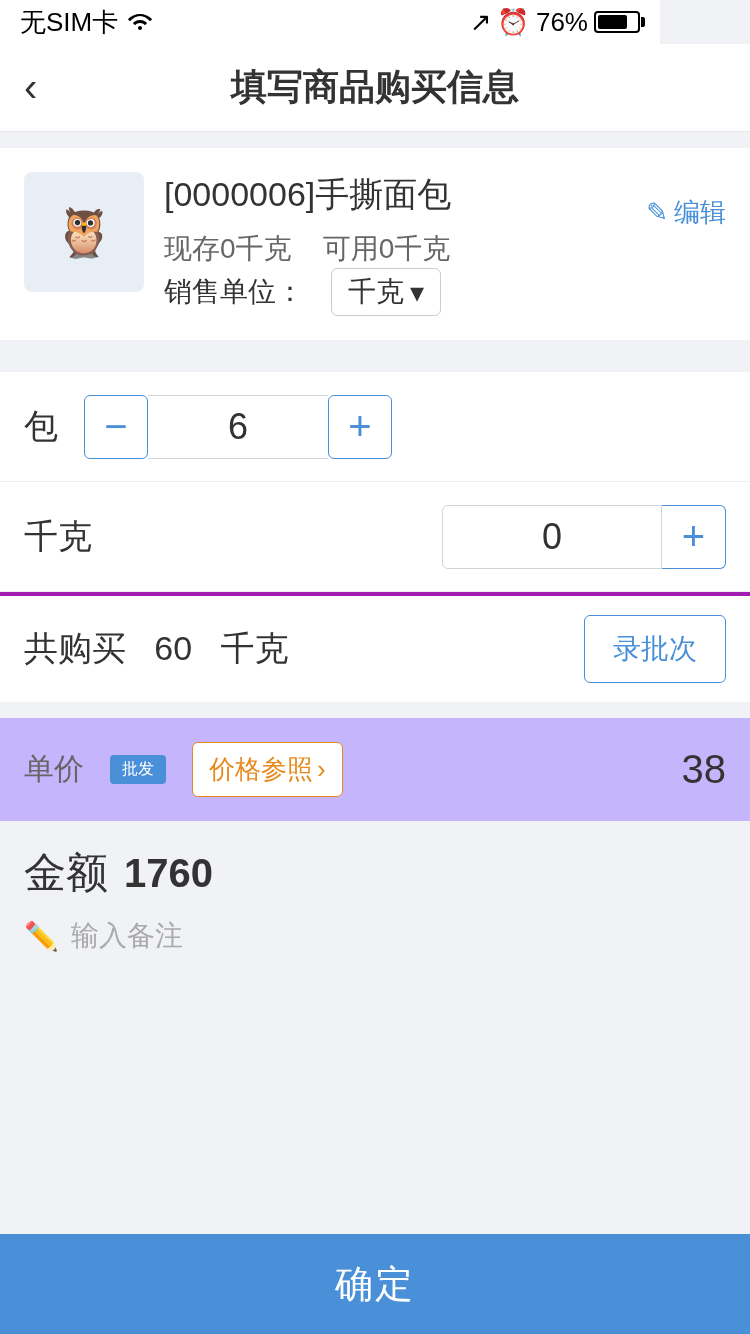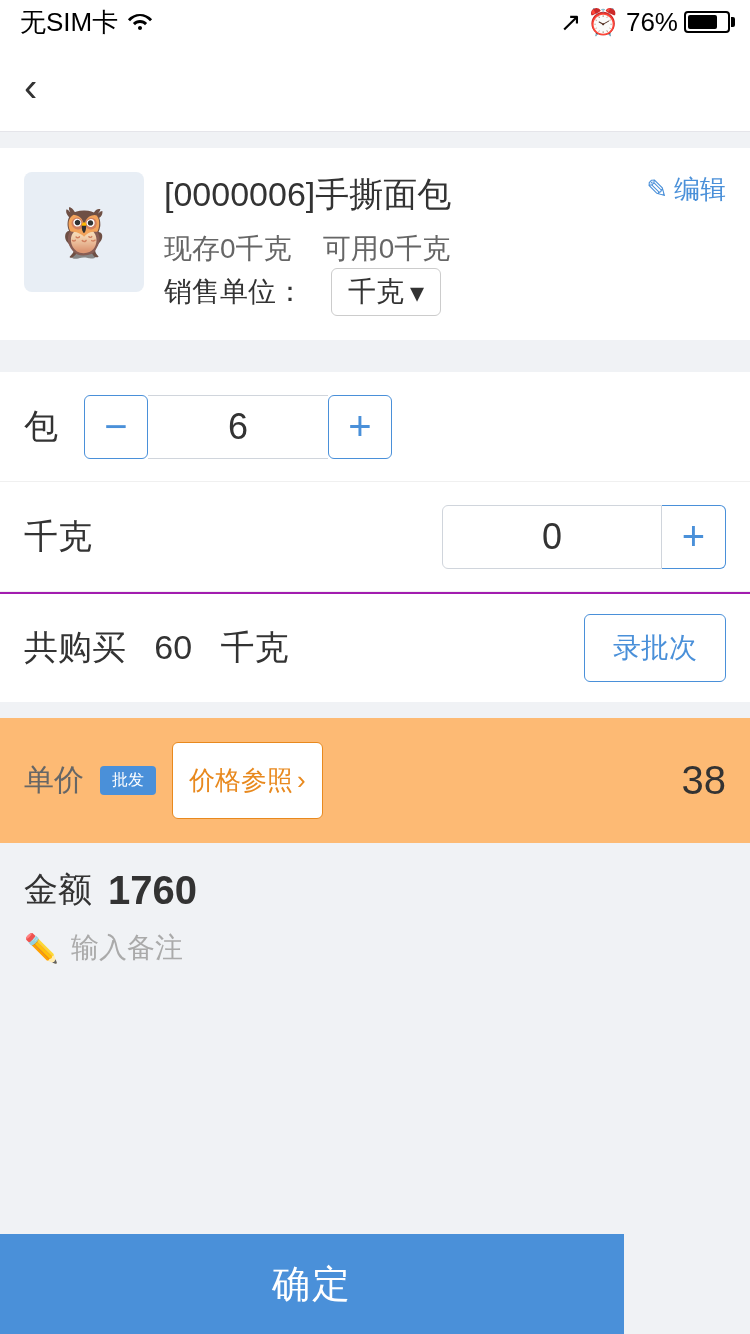--- a/index.html
+++ b/index.html
@@ -7,21 +7,21 @@
     body {
       width: 750px;
       min-height: 1334px;
       font-family: -apple-system, "PingFang SC", "Helvetica Neue", sans-serif;
       background: #f0f2f5;
       font-size: 32px;
     }
 
     
     .status-bar {
-      width: 750px;
+      width: 660px;
       height: 44px;
       background: #fff;
       display: flex;
       align-items: center;
       justify-content: space-between;
       padding: 0 20px;
       font-size: 26px;
       color: #000;
     }
     .status-left { display: flex; align-items: center; gap: 8px; }
@@ -114,21 +114,21 @@
     .edit-btn {
       color: #4a90d9;
       font-size: 26px;
       display: flex;
       align-items: center;
       gap: 6px;
     }
     .product-header {
       display: flex;
       justify-content: space-between;
-      align-items: flex-start;
+      align-items: flex-end;
     }
 
     
     .quantity-section {
       background: #fff;
       margin-top: 16px;
     }
     .quantity-row {
       display: flex;
       align-items: center;
@@ -193,21 +193,21 @@
 
     
     .total-section {
       background: #fff;
       margin-top: 0;
       padding: 0 24px;
       height: 110px;
       display: flex;
       align-items: center;
       justify-content: space-between;
-      border-top: 2px solid #a21caf;
+      border-top: 4px solid #a21caf;
     }
     .total-text {
       font-size: 34px;
       color: #333;
     }
     .total-highlight {
       color: #333;
       font-weight: 500;
     }
     .batch-btn {
@@ -221,42 +221,42 @@
     }
 
     
     .section-divider {
       height: 16px;
       background: #f0f2f5;
     }
 
     
     .price-section {
-      background: #fdba74;
+      background: #c4b5fd;
       padding: 24px;
       display: flex;
       align-items: center;
-      gap: 16px;
+      gap: 26px;
     }
     .price-label {
       font-size: 30px;
       color: #666;
     }
     .price-tag {
       background: #4a90d9;
       color: #fff;
       font-size: 16px;
       padding: 4px 12px;
       border-radius: 4px;
     }
     .price-ref-btn {
       border: 1.5px solid #e8891e;
       color: #e8891e;
       font-size: 26px;
-      padding: 20px 16px;
+      padding: 9px 16px;
       border-radius: 6px;
       background: #fff;
       display: flex;
       align-items: center;
       gap: 4px;
       cursor: pointer;
     }
     .price-value {
       margin-left: auto;
       font-size: 40px;
@@ -270,21 +270,21 @@
       padding: 24px;
       margin-top: 0;
     }
     .amount-row {
       display: flex;
       align-items: center;
       gap: 16px;
       margin-bottom: 16px;
     }
     .amount-label {
-      font-size: 34px;
+      font-size: 42px;
       color: #333;
     }
     .amount-value {
       font-size: 40px;
       color: #333;
       font-weight: 600;
     }
     .note-row {
       display: flex;
       align-items: center;
@@ -297,21 +297,21 @@
     .empty-space {
       background: #f0f2f5;
       height: 360px;
     }
 
     
     .bottom-btn {
       position: fixed;
       bottom: 0;
       left: 0;
-      width: 624px;
+      width: 750px;
       height: 100px;
       background: #4a90d9;
       color: #fff;
       font-size: 38px;
       border: none;
       cursor: pointer;
       display: flex;
       align-items: center;
       justify-content: center;
       letter-spacing: 2px;
@@ -339,20 +339,21 @@
     <span>⏰</span>
     <span>76%</span>
     <div class="battery-icon">
       <div class="battery-fill"></div>
     </div>
   </div>
 </div>
 
 <div class="nav-bar">
   <span class="nav-back">‹</span>
+  <span class="nav-title">填写商品购买信息</span>
 </div>
 
 <div class="product-section">
   <div class="product-image">
     <span class="product-image-owl">🦉</span>
   </div>
   <div class="product-info">
     <div class="product-header">
       <div class="product-name">[0000006]手撕面包</div>
       <div class="edit-btn">

